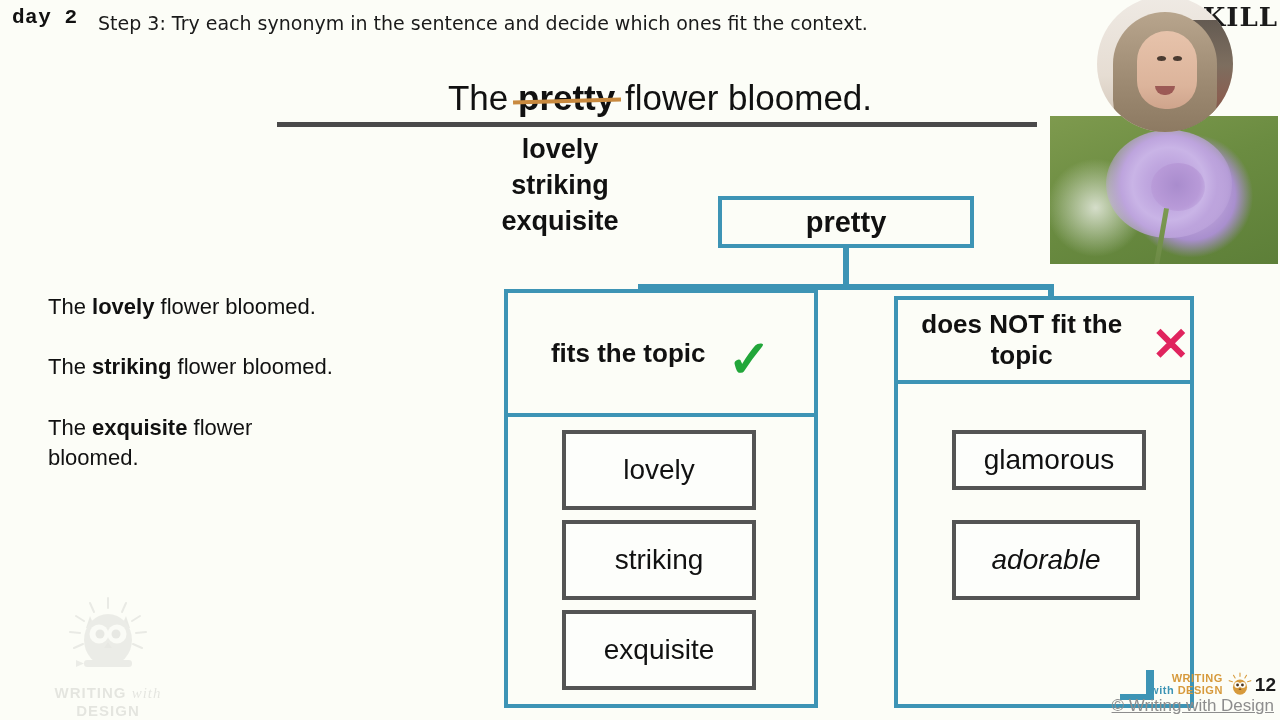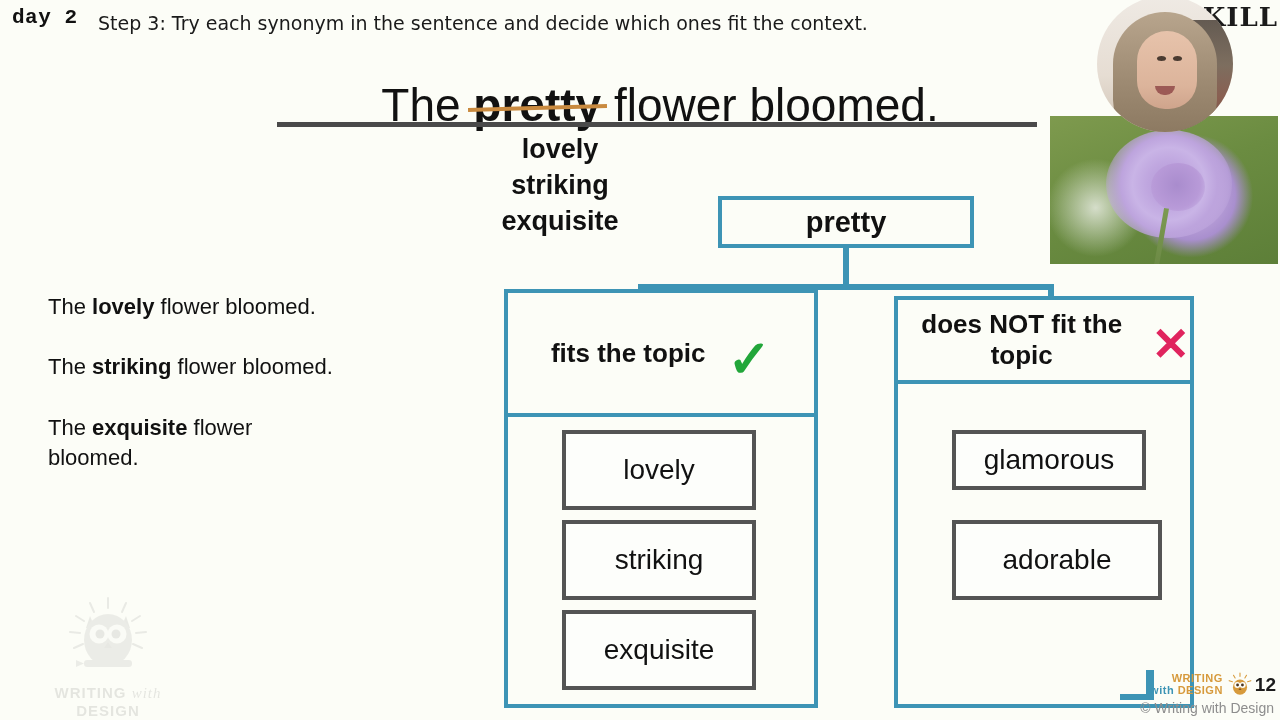--- a/index.html
+++ b/index.html
@@ -29,21 +29,21 @@
     font-size: 19px; color: #1a1a1a;
     white-space: nowrap;
     margin-top: 9px;
   }
 
   
   #sentence {
     position: absolute; left: 280px; top: 78px;
     width: 760px; text-align: center;
     font-family: "Liberation Sans", sans-serif;
-    font-size: 46px; color: #111;
+    font-size: 35px; color: #111;
     white-space: nowrap;
   }
   #sentence .struck {
     font-weight: 700;
     position: relative;
     display: inline-block;
   }
   #sentence .struck::after {
     content: "";
     position: absolute;
@@ -121,21 +121,21 @@
     position: absolute;
     border: 4px solid #545454;
     background: #fdfefb;
     display: flex; align-items: center; justify-content: center;
     font-size: 28px; color: #111;
   }
   #w-lovely     { left: 562px; top: 430px; width: 194px; height: 80px; }
   #w-striking   { left: 562px; top: 520px; width: 194px; height: 80px; }
   #w-exquisite  { left: 562px; top: 610px; width: 194px; height: 80px; }
   #w-glamorous  { left: 952px; top: 430px; width: 194px; height: 60px; }
-  #w-adorable   { left: 952px; top: 520px; width: 210px; height: 80px; }
+  #w-adorable   { left: 952px; top: 520px; width: 188px; height: 80px; font-style: italic; }
 
   
   #flower-photo {
     position: absolute; left: 1050px; top: 116px;
     width: 228px; height: 148px;
     background:
       radial-gradient(circle at 62% 54%, #cbb4e4 0%, #bba2da 16%, #a98fce 27%, rgba(169,143,206,0) 38%),
       radial-gradient(circle at 20% 62%, rgba(232,236,226,0.85) 0%, rgba(232,236,226,0) 24%),
       linear-gradient(160deg, #7e9a4e 0%, #6b8c41 45%, #5d7f38 100%);
     overflow: hidden;
@@ -230,21 +230,21 @@
     color: #d79a3c; letter-spacing: .5px; text-align: right;
   }
   #footer-brand .fb-text .w2 { color: #3d94b5; }
   #footer-brand .fb-owl { width: 26px; height: 26px; }
   #footer-brand .fb-page {
     font-size: 19px; font-weight: 700; color: #1b1b1b;
     margin-left: -2px;
   }
   #footer-credit {
     position: absolute; right: 6px; bottom: 4px;
-    font-size: 14px; color: #8d8d8d;
+    font-size: 17px; color: #8d8d8d; text-decoration: underline;
   }
   #footer-teal-bar {
     position: absolute; right: 126px; bottom: 20px;
     width: 8px; height: 30px; background: #3d94b5;
   }
   #footer-teal-bar2 {
     position: absolute; right: 126px; bottom: 20px;
     width: 34px; height: 6px; background: #3d94b5;
   }
 </style>

